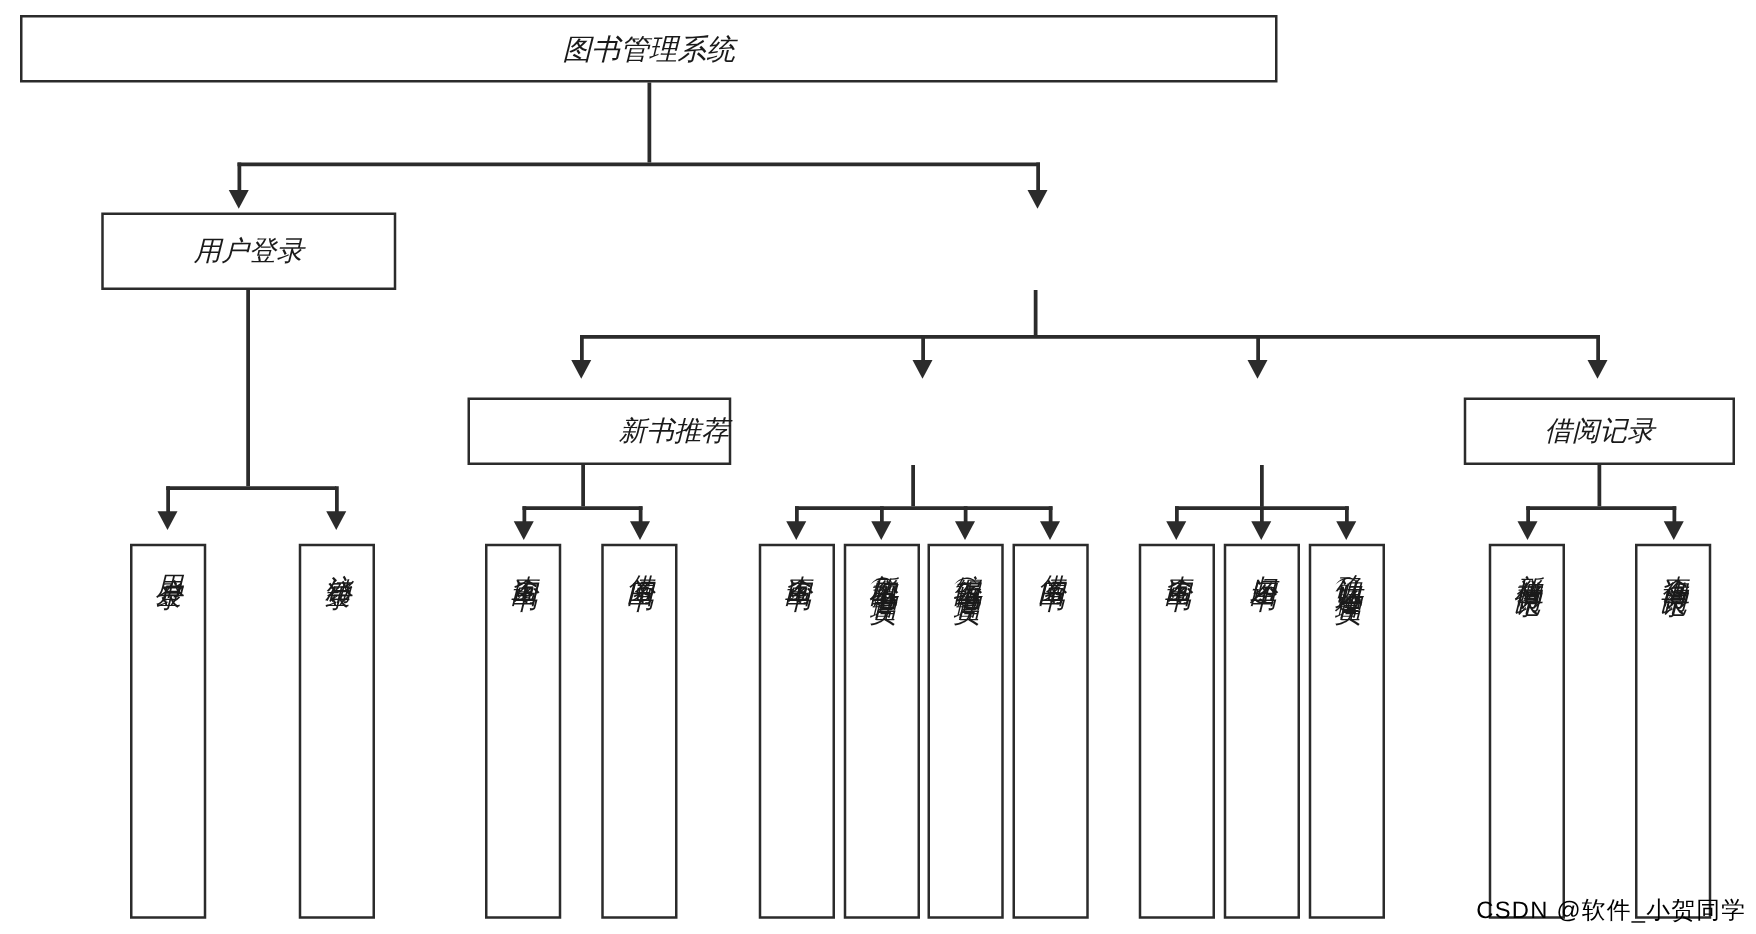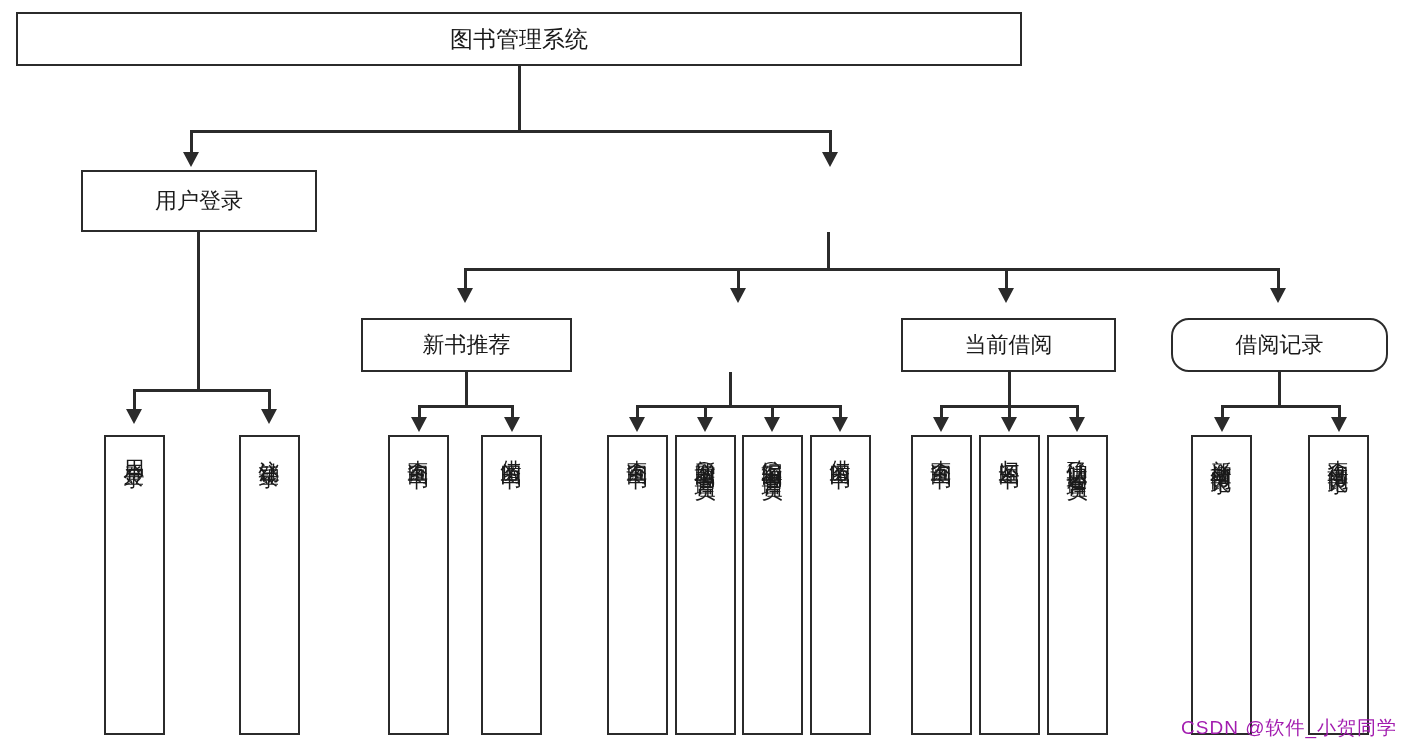--- a/index.html
+++ b/index.html
@@ -20,20 +20,21 @@
   
   .node {
     position: absolute;
     box-sizing: border-box;
     border: 2px solid #2b2b2b;
     background: #ffffff;
     display: flex;
     align-items: center;
     justify-content: center;
     color: #1a1a1a;
+    font-style: italic;
   }
   .node.root {
     font-size: 23px;
   }
   .node.lvl1, .node.lvl2 {
     font-size: 22px;
   }
   
   .node.leaf {
     align-items: flex-start;
@@ -63,21 +64,21 @@
     border-left: 8px solid transparent;
     border-right: 8px solid transparent;
     border-top: 15px solid #2b2b2b;
   }
   
   #watermark {
     position: absolute;
     right: 8px;
     bottom: 6px;
     font-size: 19px;
-    color: #a21caf;
+    color: #000000;
     letter-spacing: 1px;
     user-select: none;
     white-space: nowrap;
   }
 </style>
 </head>
 <body>
 
 <div id="canvas">
 
@@ -114,27 +115,24 @@
 
   <div class="ln v" style="left:737px; top:268px; height:22px;"></div>
   <div class="arrow" style="left:730px; top:288px;"></div>
 
   <div class="ln v" style="left:1005px; top:268px; height:22px;"></div>
   <div class="arrow" style="left:998px; top:288px;"></div>
 
   <div class="ln v" style="left:1277px; top:268px; height:22px;"></div>
   <div class="arrow" style="left:1270px; top:288px;"></div>
 
-  <div class="node lvl2" style="left:361px; top:318px; width:211px; height:54px;">
+  <div class="node lvl2" style="left:374px; top:318px; width:211px; height:54px;justify-content:flex-end;">
     <span>新书推荐</span>
   </div>
-  <div class="node lvl2" style="left:901px; top:318px; width:215px; height:54px;">
-    <span>当前借阅</span>
-  </div>
-  <div class="node lvl2" style="left:1171px; top:318px; width:217px; height:54px;border-radius:18px;">
+  <div class="node lvl2" style="left:1171px; top:318px; width:217px; height:54px;">
     <span>借阅记录</span>
   </div>
 
   <div class="ln v" style="left:465px; top:372px; height:33px;"></div>
   <div class="ln h" style="left:418px; top:405px; width:96px;"></div>
   <div class="ln v" style="left:418px; top:405px; height:14px;"></div>
   <div class="arrow" style="left:411px; top:417px;"></div>
   <div class="ln v" style="left:511px; top:405px; height:14px;"></div>
   <div class="arrow" style="left:504px; top:417px;"></div>
 

